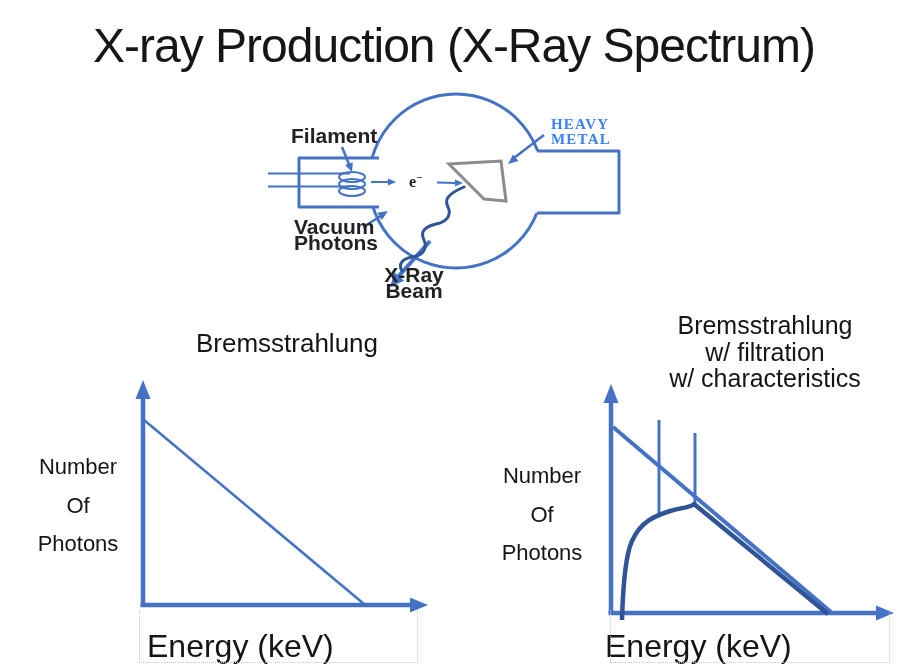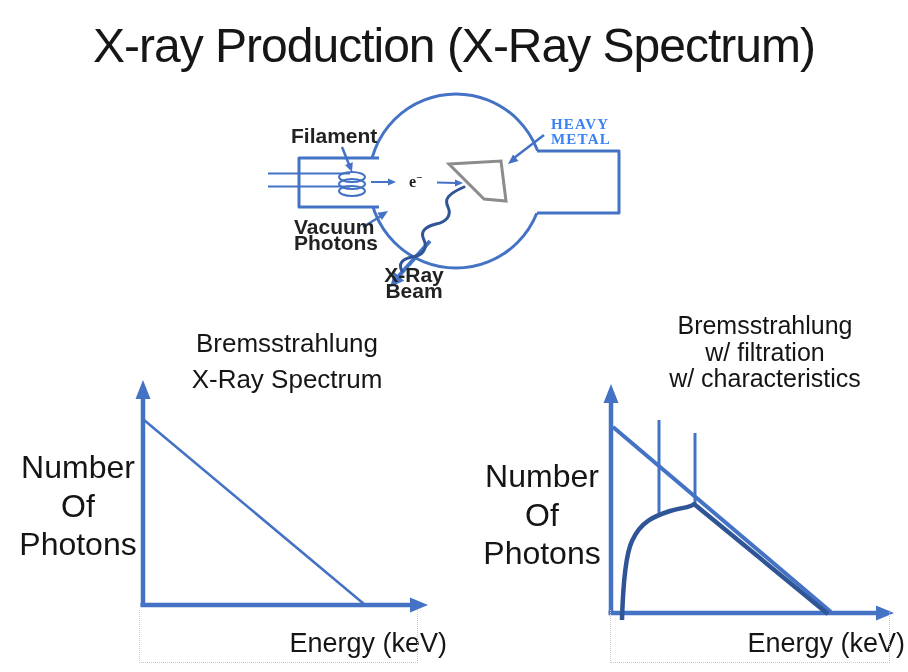--- a/index.html
+++ b/index.html
@@ -24,24 +24,24 @@
     font-family:"Liberation Serif",serif;font-size:16px;font-weight:700;color:#1d1d1d;
   }
   .e-label sup{font-size:11px;}
   .chart-title{
     text-align:center;font-size:26px;line-height:36px;color:#151515;
   }
   .chart-title-tight{
     text-align:center;font-size:25px;line-height:26.5px;color:#151515;
   }
   .ylabel{
-    text-align:center;font-size:32px;line-height:38.5px;color:#151515;
+    text-align:center;font-size:22px;line-height:38.5px;color:#151515;
   }
   .xlabel{
-    text-align:right;font-size:27px;color:#151515;white-space:nowrap;
+    text-align:left;font-size:32px;color:#151515;white-space:nowrap;
   }
   .placeholder-box{
     border:1px dotted #c9c9c9;border-top:none;background:transparent;
   }
   svg{display:block;}
 </style>
 </head>
 <body>
 
 <div class="slide">
@@ -121,21 +121,20 @@
     <div>Photons</div>
   </div>
 
   <div class="abs diag-label" style="left:383px;top:267px;width:62px;text-align:center;">
     <div>X-Ray</div>
     <div>Beam</div>
   </div>
 
   <div class="abs chart-title" style="left:137px;top:325px;width:300px;">
     <div>Bremsstrahlung</div>
-    <div>X-Ray Spectrum</div>
   </div>
 
   <div class="abs ylabel" style="left:18px;top:448px;width:120px;">
     <div>Number</div>
     <div>Of</div>
     <div>Photons</div>
   </div>
 
   <div class="abs xlabel" style="left:147px;top:628px;width:300px;">Energy (keV)</div>
 

